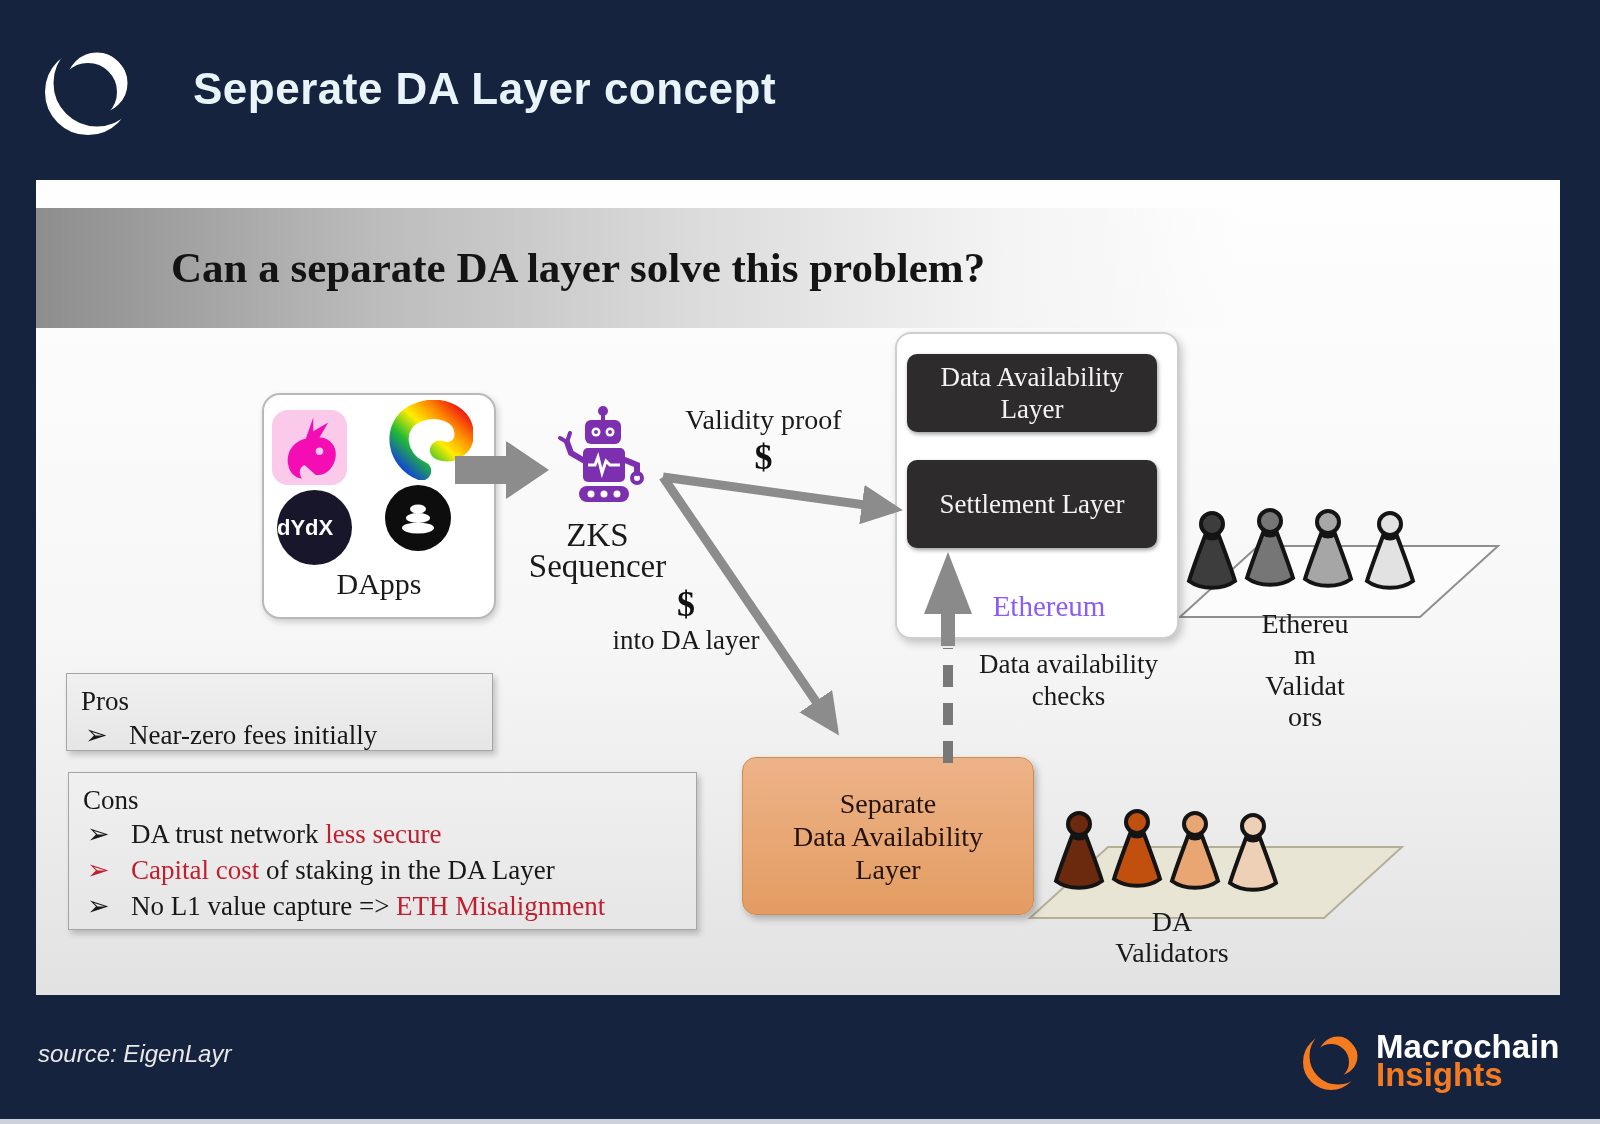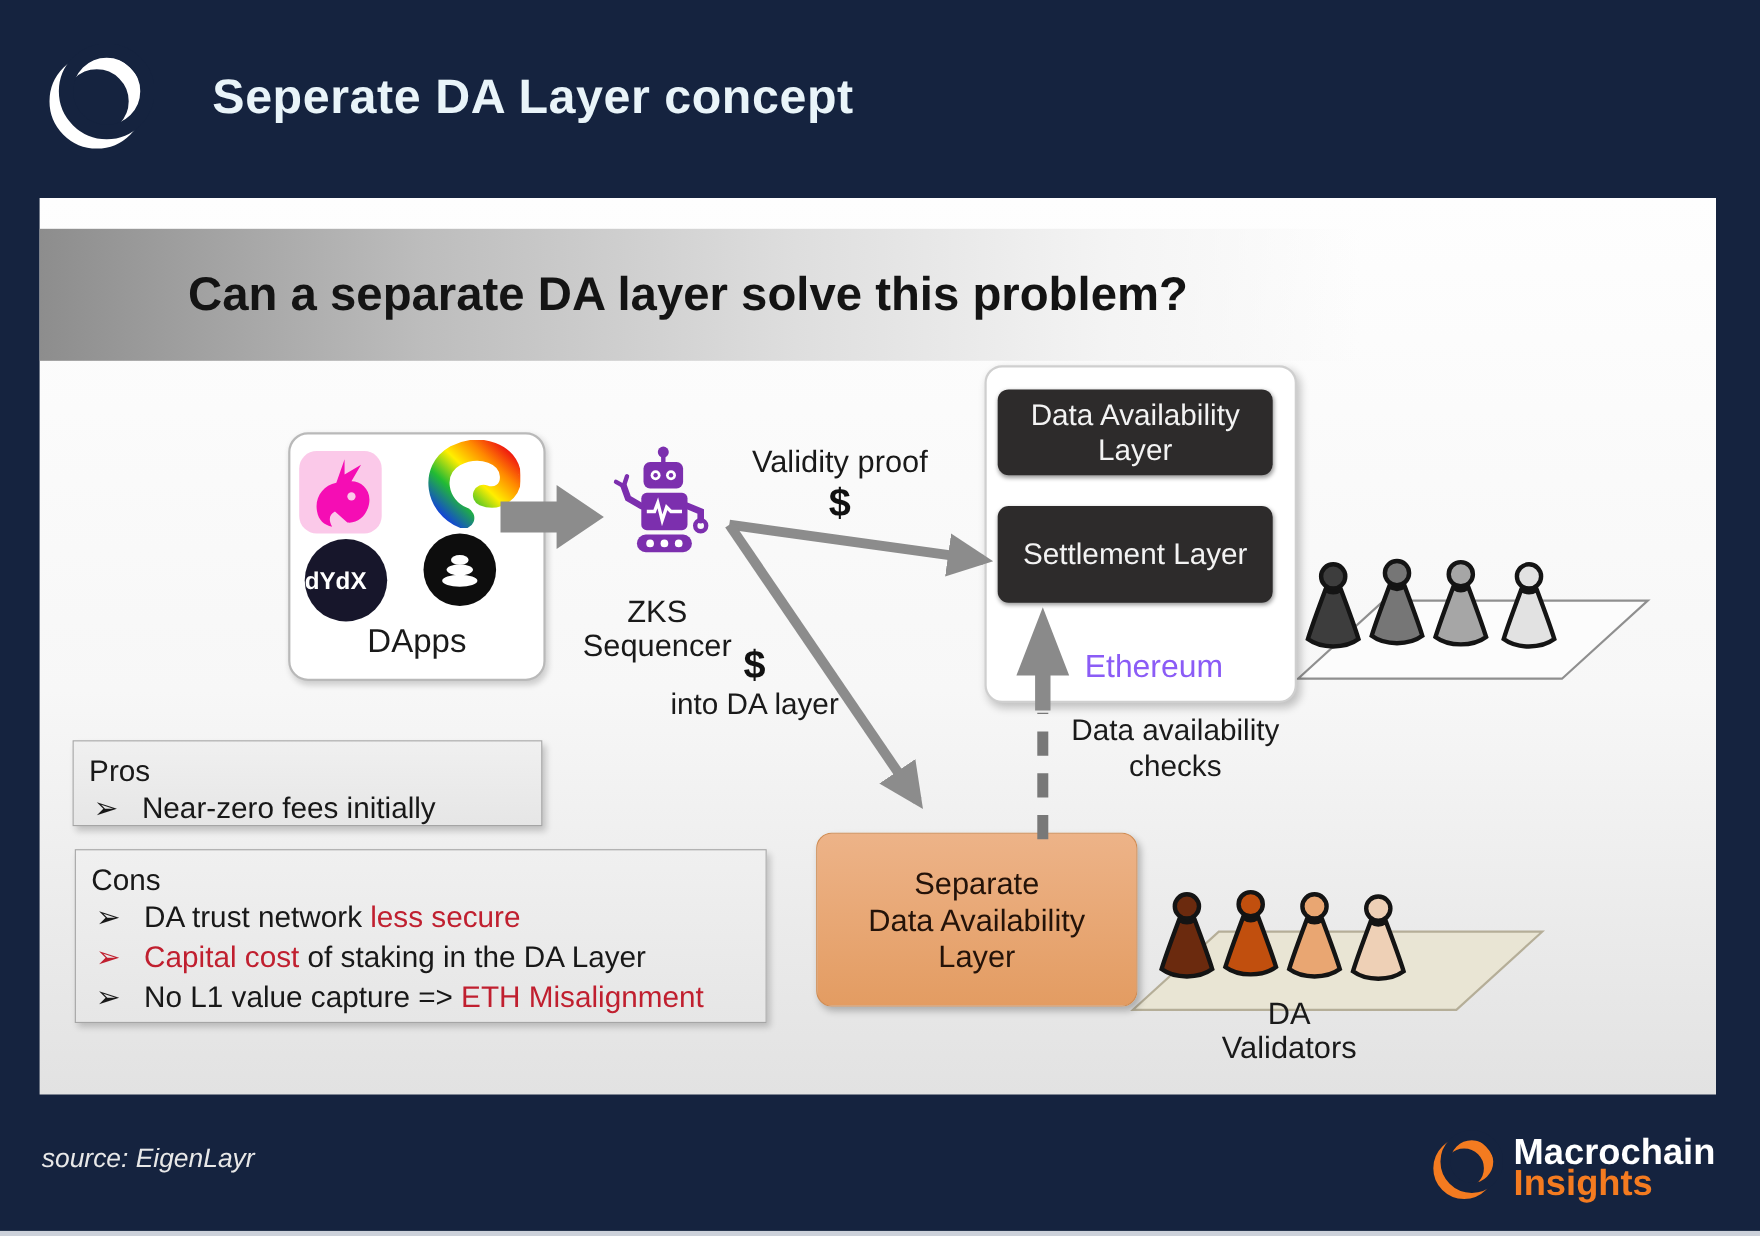--- a/index.html
+++ b/index.html
@@ -1,21 +1,21 @@
 <!DOCTYPE html>
 <html><head>
 <meta charset="utf-8">
 <style>
   html,body{margin:0;padding:0;}
   body{
     width:1600px;height:1124px;position:relative;overflow:hidden;
     background:#15233f;
     font-family:"Liberation Sans", sans-serif;
   }
-  .serif{font-family:Liberation Sans, sans-serif;}
+  .serif{font-family:Liberation Serif, serif;}
 
   
   .app-logo{position:absolute;left:40px;top:40px;width:100px;height:100px;}
   .page-title{
     position:absolute;left:193px;top:64px;
     font-size:44px;font-weight:bold;color:#e9f4f9;letter-spacing:.5px;
   }
 
   
   .slide{
@@ -38,21 +38,21 @@
     box-shadow:2px 3px 6px rgba(0,0,0,.18);
   }
   .tile{position:absolute;}
   .uni-tile{left:8px;top:15px;width:75px;height:75px;background:#fbc9e9;border-radius:16px;}
   .dapps-label{position:absolute;left:0;right:0;top:172px;text-align:center;font-size:30px;color:#1a1a1a;}
 
   .circle-icon{border-radius:50%;}
 
   
   .sequencer-icon{position:absolute;left:505px;top:224px;width:110px;height:102px;}
-  .sequencer-label{position:absolute;left:489px;top:360px;width:145px;text-align:center;font-size:28px;color:#1a1a1a;line-height:31px;}
+  .sequencer-label{position:absolute;left:489px;top:340px;width:145px;text-align:center;font-size:33px;color:#1a1a1a;line-height:31px;}
 
   .validity-label{position:absolute;left:620px;top:224px;width:215px;text-align:center;font-size:28px;color:#1a1a1a;}
   .validity-dollar{position:absolute;left:620px;top:256px;width:215px;text-align:center;font-size:36px;font-weight:bold;color:#111;}
 
   .storing-dollar{position:absolute;left:560px;top:403px;width:180px;text-align:center;font-size:36px;font-weight:bold;color:#111;}
   .storing-label{position:absolute;left:530px;top:444px;width:240px;text-align:center;font-size:27px;line-height:32px;color:#1a1a1a;}
 
   .checks-label{position:absolute;left:925px;top:468px;width:215px;text-align:center;font-size:27px;line-height:32px;color:#1a1a1a;}
 
   
@@ -251,20 +251,26 @@
         <circle cx="31" cy="14" r="11"></circle>
         <path d="M24,26 C18,42 12,58 8,71 C20,80 42,80 54,71 C50,58 44,42 38,26 Q31,31 24,26 Z"></path>
       </g>
   </svg>
   <svg class="pawn" style="left:1323px;top:330px;" width="62" height="88" viewBox="0 0 62 88">
     <g stroke="#141414" stroke-width="4" fill="#e2e2e2">
         <circle cx="31" cy="14" r="11"></circle>
         <path d="M24,26 C18,42 12,58 8,71 C20,80 42,80 54,71 C50,58 44,42 38,26 Q31,31 24,26 Z"></path>
       </g>
   </svg>
+  <div class="eth-val-label serif">
+    <div>Ethereu</div>
+    <div>m</div>
+    <div>Validat</div>
+    <div>ors</div>
+  </div>
 
   <svg class="pawn" style="left:1012px;top:630px;" width="62" height="88" viewBox="0 0 62 88">
     <g stroke="#141414" stroke-width="4" fill="#6b2a0e">
         <circle cx="31" cy="14" r="11"></circle>
         <path d="M24,26 C18,42 12,58 8,71 C20,80 42,80 54,71 C50,58 44,42 38,26 Q31,31 24,26 Z"></path>
       </g>
   </svg>
   <svg class="pawn" style="left:1070px;top:628px;" width="62" height="88" viewBox="0 0 62 88">
     <g stroke="#141414" stroke-width="4" fill="#c14f0e">
         <circle cx="31" cy="14" r="11"></circle>

